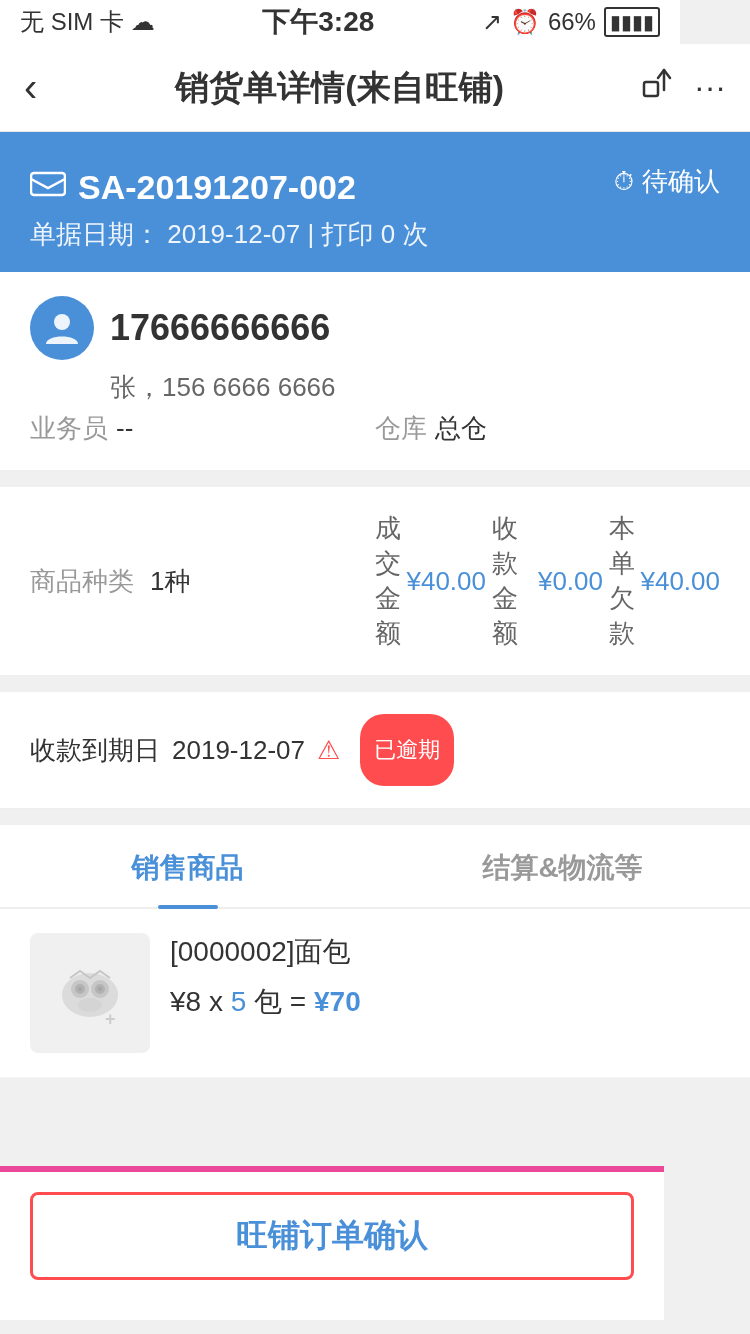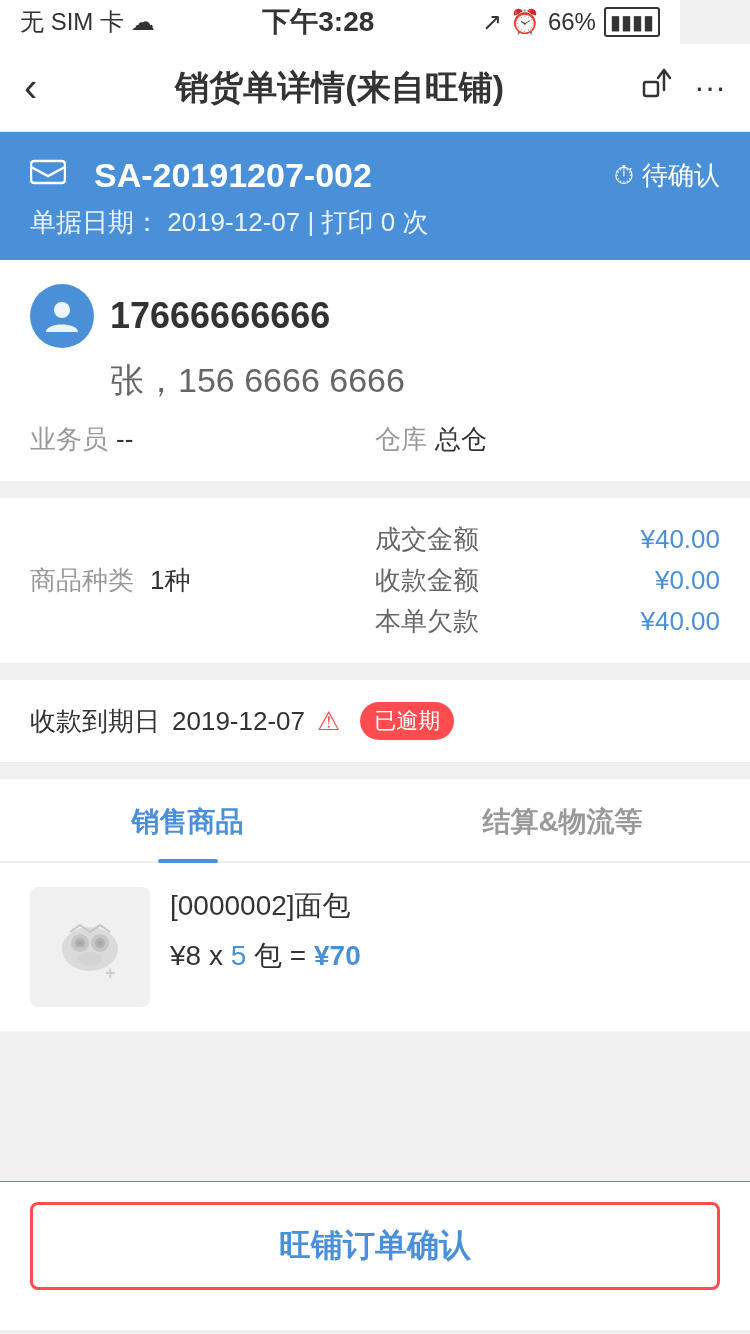--- a/index.html
+++ b/index.html
@@ -119,23 +119,23 @@
       justify-content: center;
       color: #fff;
       font-size: 32px;
     }
     .customer-phone {
       font-size: 36px;
       font-weight: 600;
       color: #333;
     }
     .customer-name {
-      font-size: 34px;
+      font-size: 26px;
       color: #666;
-      margin-bottom: 18px;
+      margin-bottom: 6px;
       padding-left: 80px;
     }
     .customer-meta {
       display: flex;
       align-items: center;
       font-size: 26px;
       color: #333;
       padding-left: 0px;
     }
     .meta-item {
@@ -162,21 +162,21 @@
       align-items: center;
       gap: 16px;
       font-size: 26px;
     }
     .summary-label {
       color: #999;
     }
     .summary-right {
       flex: 1;
       display: flex;
-      flex-direction: column;
+      flex-direction: row;
       align-items: flex-end;
       gap: 6px;
       font-size: 26px;
     }
     .summary-row {
       display: flex;
       justify-content: space-between;
       width: 100%;
       align-items: center;
     }
@@ -197,21 +197,21 @@
       align-items: center;
       gap: 12px;
       font-size: 26px;
       color: #333;
       border-bottom: 1px solid #eee;
     }
     .overdue-badge {
       background: #FF4D4F;
       color: #fff;
       border-radius: 24px;
-      padding: 4px 14px;
+      padding: 21px 14px;
       font-size: 22px;
       margin-left: 8px;
     }
 
     
     .tabs-bar {
       background: #fff;
       display: flex;
       margin-top: 16px;
       border-bottom: 2px solid #eee;
@@ -291,26 +291,26 @@
 
     
     .bottom-spacer {
       height: 180px;
       background: #f0f0f0;
     }
 
     
     .bottom-bar {
       position: fixed;
-      bottom: 4px;
+      bottom: 14px;
       left: 0;
-      width: 750px;
+      width: 664px;
       padding: 20px 30px 40px;
       background: #fff;
-      border-top: 1px solid #ec4899;
+      border-top: 6px solid #ec4899;
     }
     .confirm-btn {
       width: 100%;
       height: 88px;
       border: 3px solid #FF4D4F;
       border-radius: 8px;
       background: #fff;
       color: #4A90D9;
       font-size: 32px;
       font-weight: 600;
@@ -348,21 +348,21 @@
         <polyline points="16,10 22,2 28,10" stroke="#333" stroke-width="2.5" fill="none" stroke-linecap="round" stroke-linejoin="round"></polyline>
         <line x1="22" y1="2" x2="22" y2="22" stroke="#333" stroke-width="2.5" stroke-linecap="round"></line>
       </svg>
     </span>
     <span class="nav-icon">···</span>
   </div>
 </div>
 
 <div class="order-header">
   <div class="order-header-top">
-    <div style="display:flex;align-items:center;gap:28px;">
+    <div style="display:flex;align-items:center;gap:12px;margin-top:12px;">
       <span style="font-size:30px;color:#fff;">
         <svg width="36" height="30" viewBox="0 0 36 30" fill="none">
           <rect x="1" y="4" width="34" height="22" rx="3" stroke="white" stroke-width="2.5" fill="none"></rect>
           <path d="M1 10 L18 19 L35 10" stroke="white" stroke-width="2.5" fill="none"></path>
         </svg>
       </span>
       <span class="order-number">SA-20191207-002</span>
     </div>
     <div class="order-status">
       <span>⏱</span>

